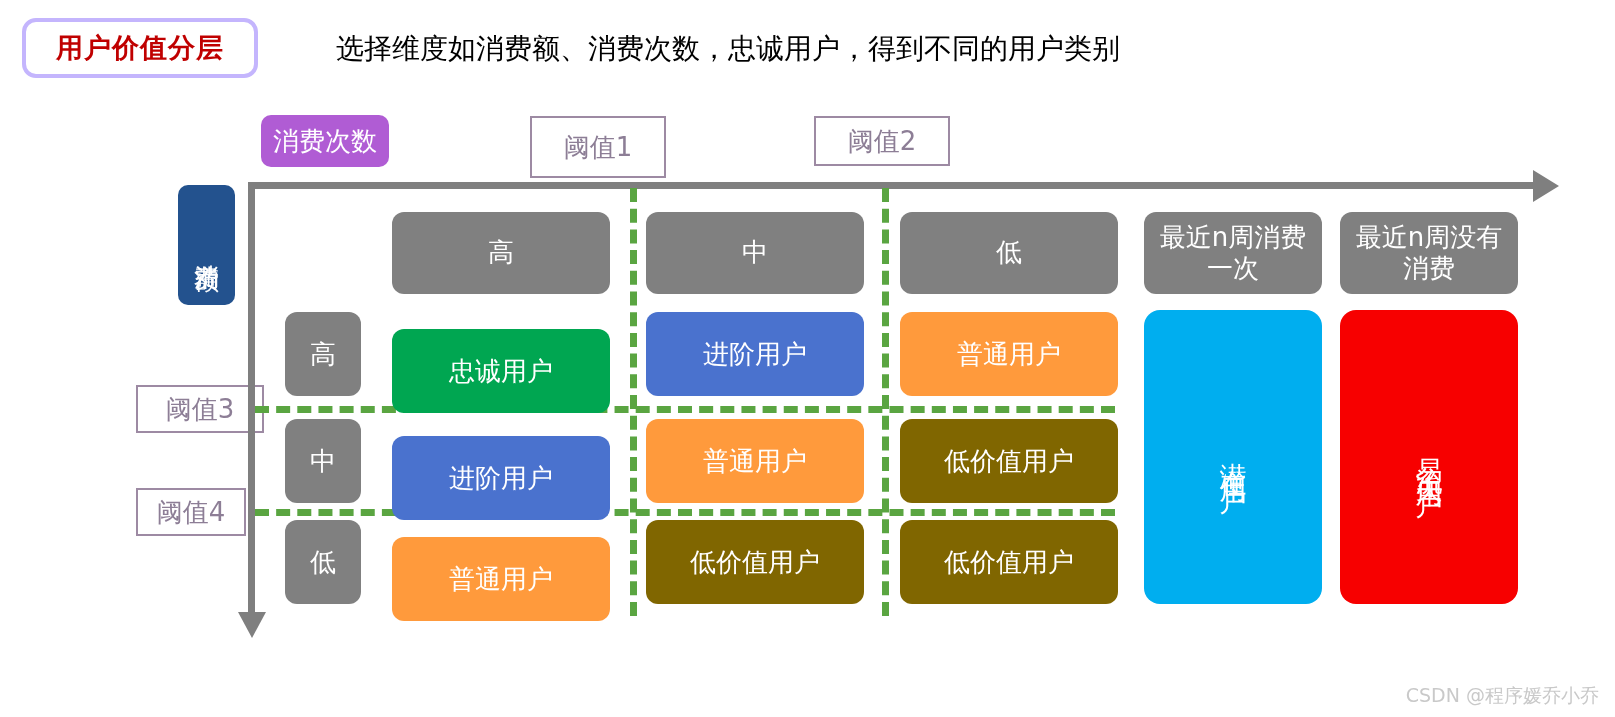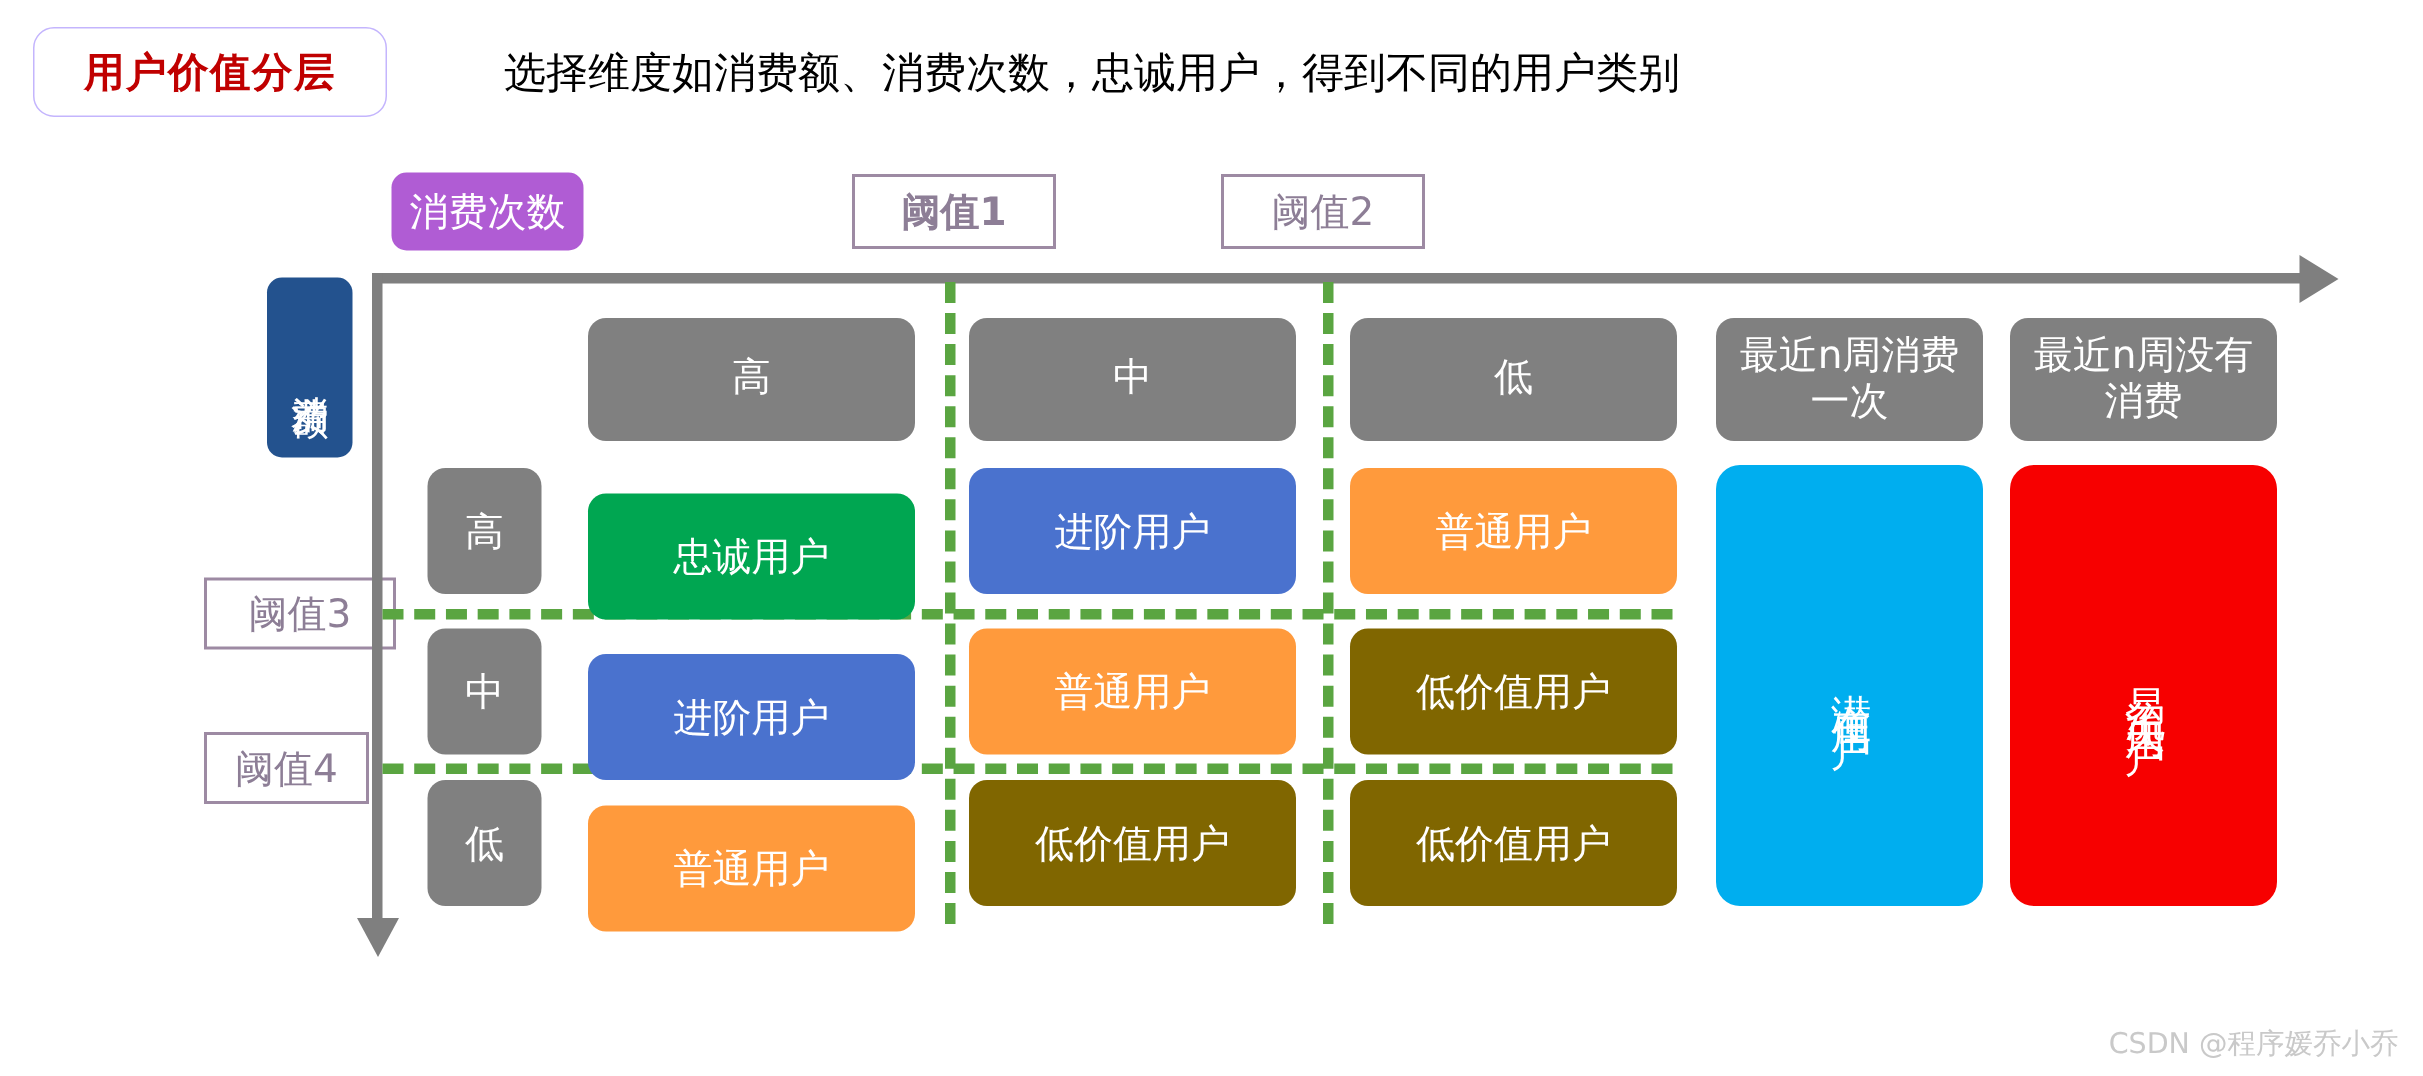--- a/index.html
+++ b/index.html
@@ -16,21 +16,21 @@
   }
 
   
   .title-badge {
     position: absolute;
     left: 22px;
     top: 18px;
     width: 236px;
     height: 60px;
     box-sizing: border-box;
-    border: 1px solid #c4b5fd;
+    border: 4px solid #c4b5fd;
     border-radius: 14px;
     background: #ffffff;
     display: flex;
     align-items: center;
     justify-content: center;
   }
   .title-badge span {
     color: #c00000;
     font-size: 27px;
     font-weight: bold;
@@ -84,21 +84,21 @@
     position: absolute;
     box-sizing: border-box;
     border: 2px solid #9d8aa3;
     background: #ffffff;
     color: #8d7e96;
     font-size: 26px;
     display: flex;
     align-items: center;
     justify-content: center;
   }
-  .th1 { left: 568px; top: 116px; width: 136px; height: 50px; font-weight: bold; }
+  .th1 { left: 530px; top: 116px; width: 136px; height: 62px; }
   .th2 { left: 814px; top: 116px; width: 136px; height: 50px; }
   .th3 { left: 136px; top: 385px; width: 128px; height: 48px; }
   .th4 { left: 136px; top: 488px; width: 110px; height: 48px; }
 
   
   .axis-x-line {
     position: absolute;
     left: 248px;
     top: 182px;
     width: 1288px;

